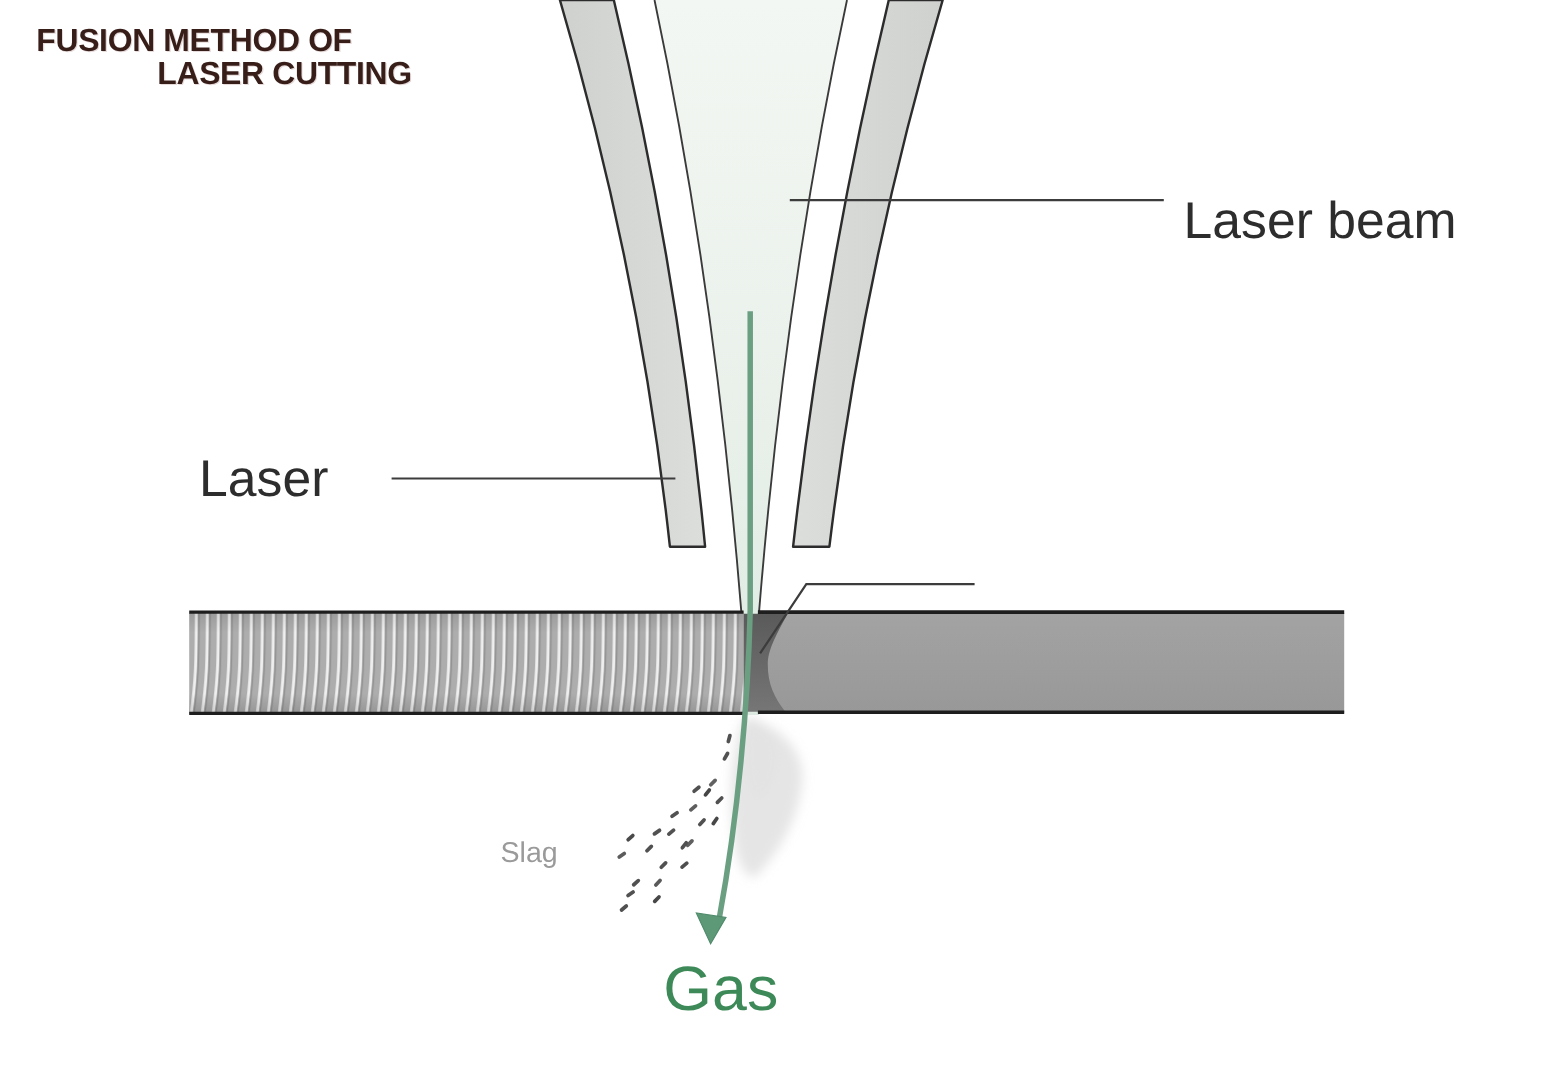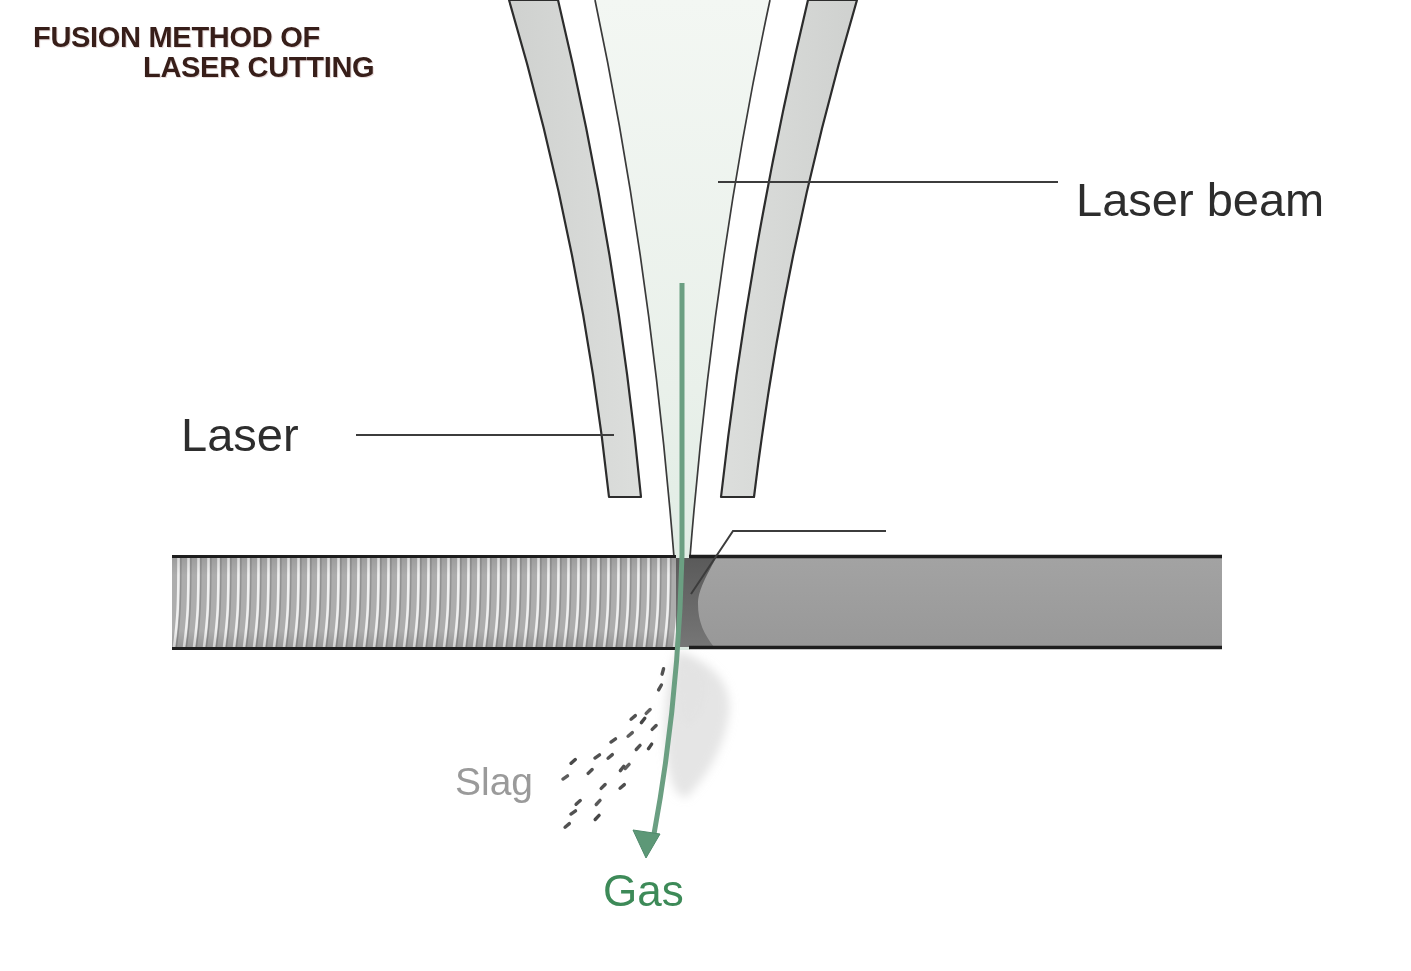--- a/index.html
+++ b/index.html
@@ -21,22 +21,22 @@
   }
   .title-line2{padding-left:110px;}
   .lbl{
     position:absolute;white-space:nowrap;
     color:var(--c-label_text,#2d2d2d);
     font-size:47px;font-weight:400;
   }
   #lbl-laser-beam{left:1076px;top:152px;margin-top:20px;}
   #lbl-nozzle{left:181px;top:407px;}
   #lbl-metal-layer{left:953px;top:504px;}
-  #lbl-slag{left:455px;top:760px;font-size:39px;color:var(--c-slag_text,#9a9a9a);}
-  #lbl-gas{left:603px;top:866px;font-size:44px;color:var(--c-gas_text,#3d8a58);}
+  #lbl-slag{left:455px;top:760px;font-size:26px;color:var(--c-slag_text,#9a9a9a);}
+  #lbl-gas{left:603px;top:866px;font-size:57px;color:var(--c-gas_text,#3d8a58);}
 </style>
 </head>
 <body>
 
 <div class="canvas">
 
   <svg class="diagram-svg" width="1411" height="971" viewBox="0 0 1411 971">
     <defs>
       <linearGradient id="beamGrad" x1="0" y1="0" x2="0" y2="1">
         <stop offset="0" stop-color="#f3f7f3"></stop>

